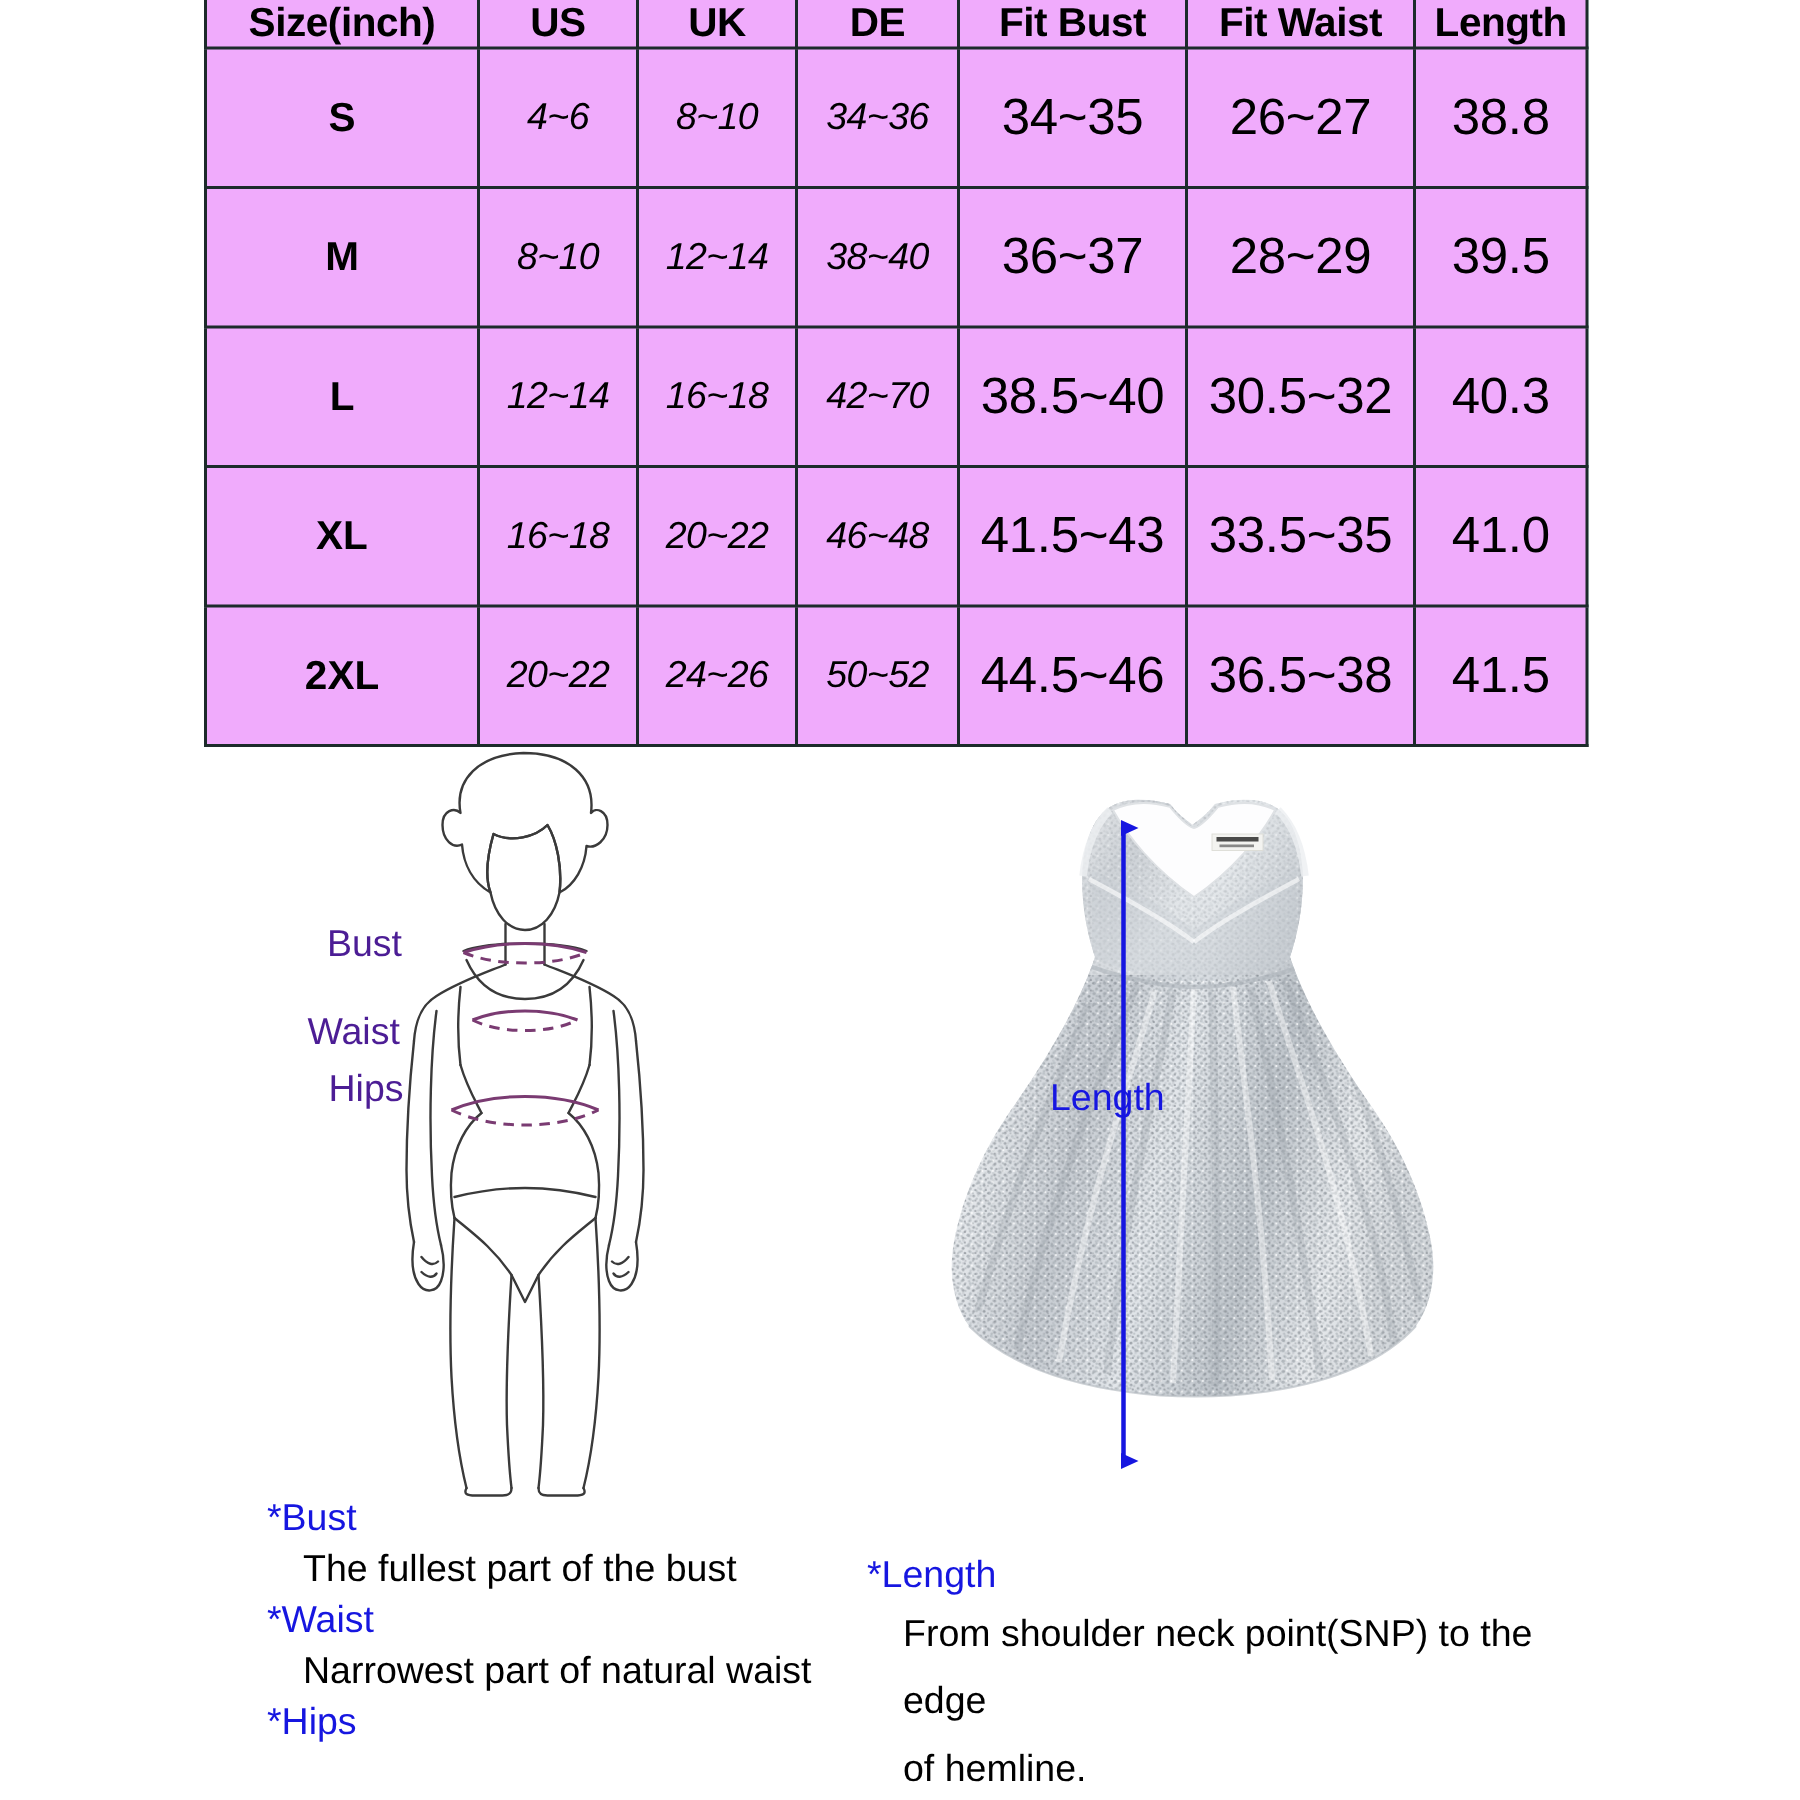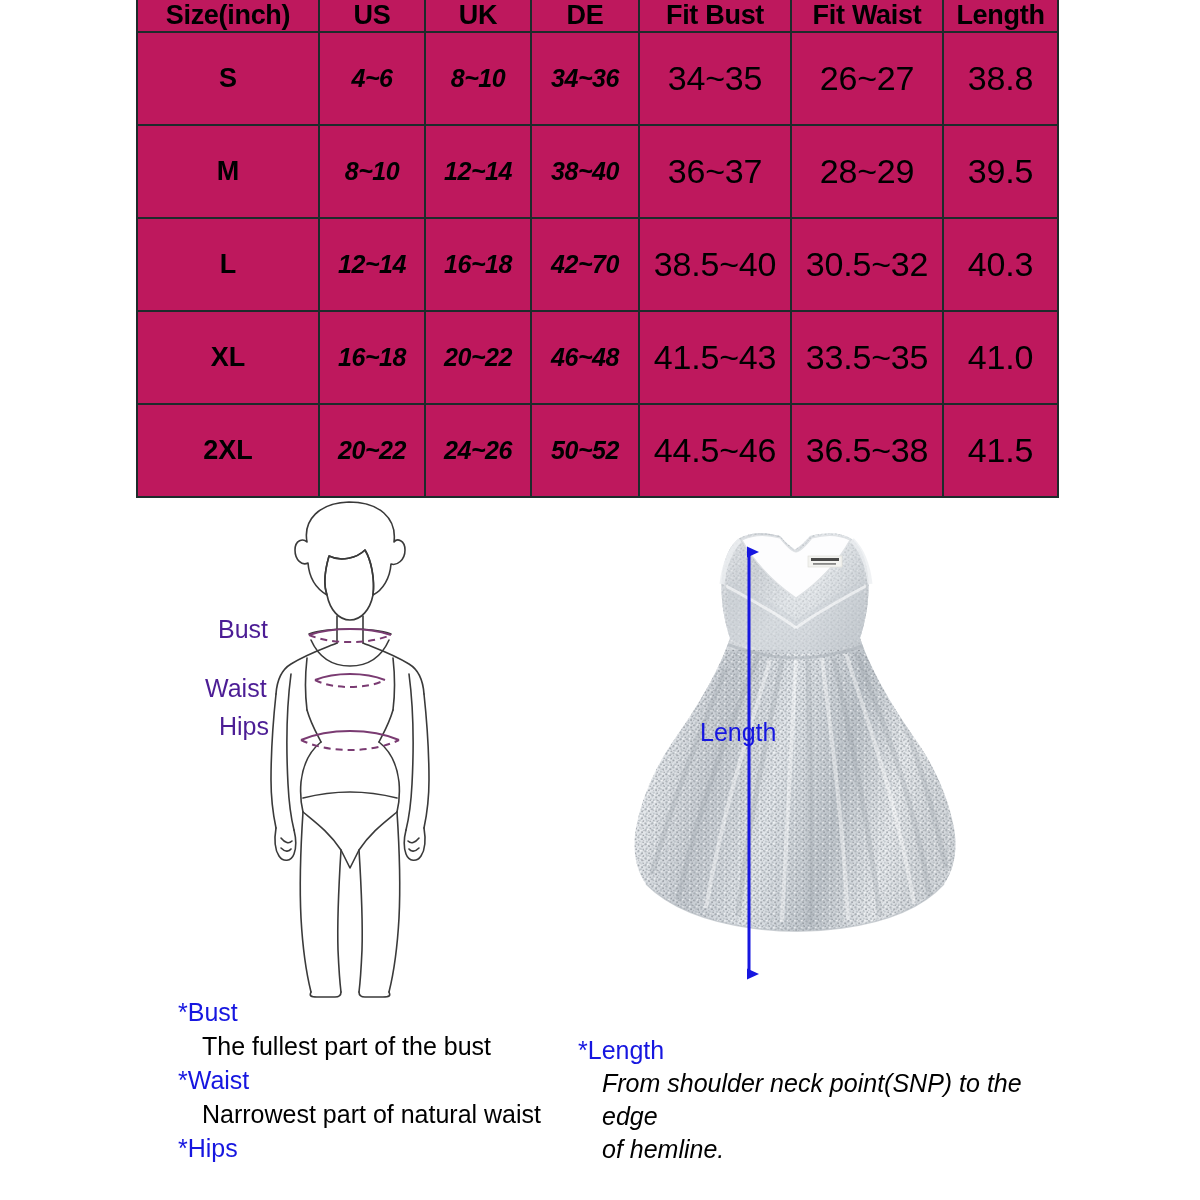--- a/index.html
+++ b/index.html
@@ -30,38 +30,38 @@
   table.size-table {
     width: 921px;
     height: 500px;
     border-collapse: collapse;
     table-layout: fixed;
     background: #d4fafa;
   }
   table.size-table td,
   table.size-table th {
     border: 2px solid #1d2b2b;
-    background: #be185d;
+    background: #f0abfc;
     text-align: center;
     vertical-align: middle;
     color: #000000;
     padding: 0;
   }
   table.size-table th {
     font-weight: bold;
     font-size: 27px;
     letter-spacing: -0.3px;
   }
   td.size-label {
     font-weight: bold;
     font-size: 27px;
   }
   td.ital {
     font-style: italic;
-    font-weight: bold;
+    font-weight: normal;
     font-size: 25px;
     letter-spacing: -0.4px;
     margin-left: 36px;
   }
   td.plain {
     font-size: 34px;
     letter-spacing: -0.2px;
   }
 
   
@@ -130,21 +130,21 @@
     font-size: 25px;
     line-height: 34px;
     white-space: nowrap;
   }
   .note-body {
     color: #000000;
     font-size: 25px;
     line-height: 34px;
     padding-left: 24px;
   }
-  .note-body.tight { line-height: 33px; font-style: italic; }
+  .note-body.tight { line-height: 45px; }
 </style>
 </head>
 <body>
 
 <div id="page">
 
   <div id="size-table-wrap">
     <table class="size-table">
       <colgroup>
         <col class="c0">

